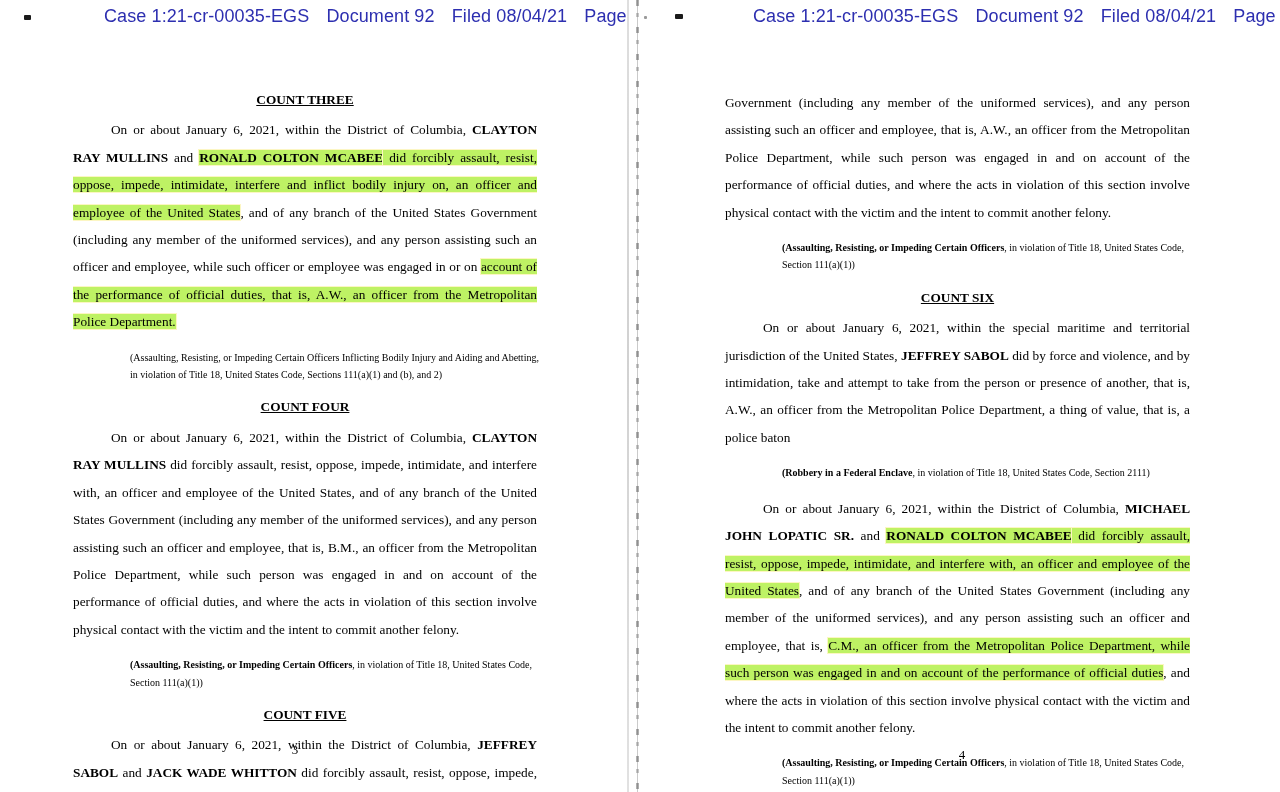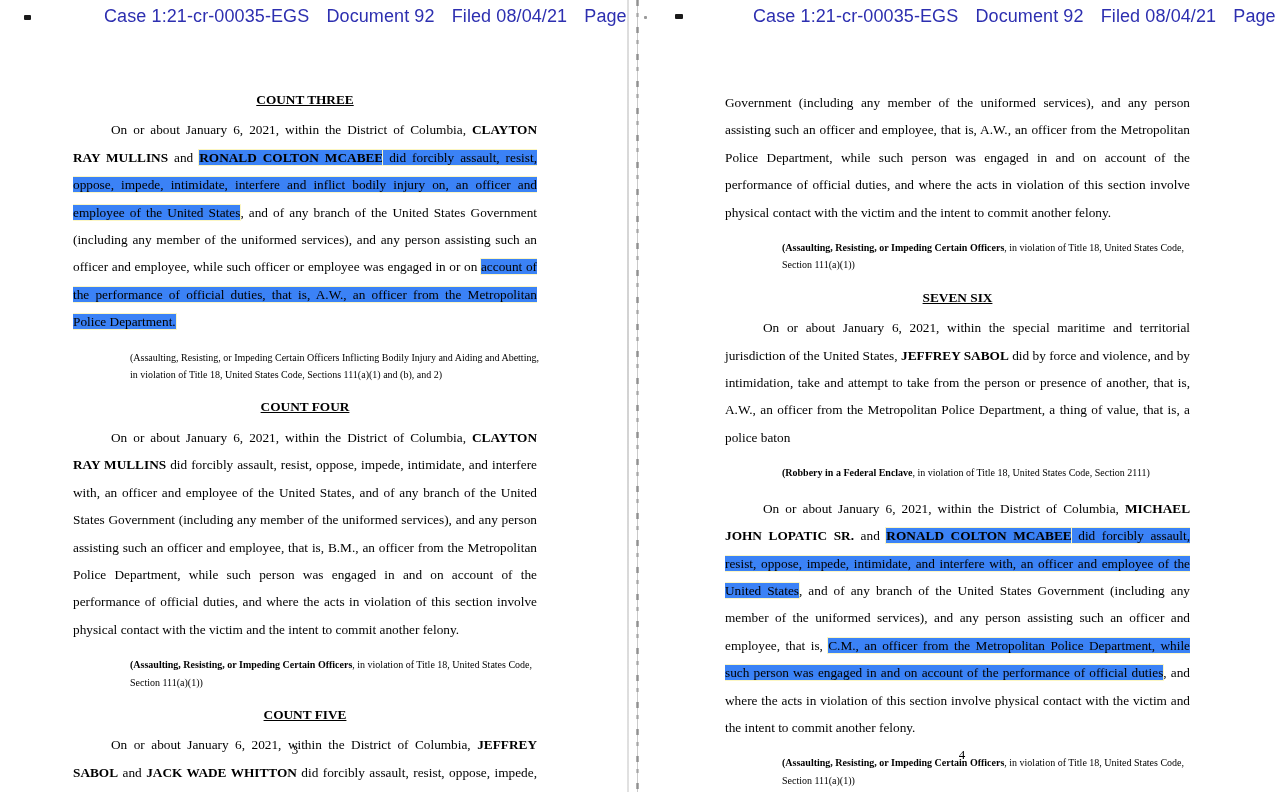--- a/index.html
+++ b/index.html
@@ -107,21 +107,21 @@
     padding-left: 60px;
     text-indent: 0;
     line-height: 17.4px;
     text-align: left;
     font-size: 10px;
   }
   .spacer-sm { height: 10px; }
 
   
   .hl {
-    background-color: #3b82f6;
+    background-color: #bef264;
     box-shadow: 0 0 0 1px #fcf6c3;
   }
 
   
   .folio {
     position: absolute;
     font-size: 13px;
     text-align: center;
     width: 100%;
   }
@@ -181,21 +181,21 @@
     <span>Document 92</span>
     <span>Filed 08/04/21</span>
     <span>Page 8 of 11</span>
   </div>
 
   <div class="col" id="col-right">
       <p class="body noindent"><span>Government (including any member of the uniformed services), and any person assisting such an officer and employee, that is, A.W., an officer from the Metropolitan Police Department, while such person was engaged in and on account of the performance of official duties, and where the acts in violation of this section involve physical contact with the victim and the intent to commit another felony.</span></p>
       <div class="spacer-sm"></div>
       <p class="statute"><span style="font-weight: bold;">(Assaulting, Resisting, or Impeding Certain Officers</span><span>, in violation of Title 18, United States Code, Section 111(a)(1))</span></p>
       <div class="spacer-sm"></div>
-      <div class="count-title"><u>SEVEN SIX</u></div>
+      <div class="count-title"><u>COUNT SIX</u></div>
       <p class="body"><span>On or about January 6, 2021, within the special maritime and territorial jurisdiction of the United States, </span><span style="font-weight: bold;">JEFFREY SABOL</span><span> did by force and violence, and by intimidation, take and attempt to take from the person or presence of another, that is, A.W., an officer from the Metropolitan Police Department, a thing of value, that is, a police baton</span></p>
       <div class="spacer-sm"></div>
       <p class="statute"><span style="font-weight: bold;">(Robbery in a Federal Enclave</span><span>, in violation of Title 18, United States Code, Section 2111)</span></p>
       <div class="spacer-sm"></div>
       <p class="body"><span>On or about January 6, 2021, within the District of Columbia, </span><span style="font-weight: bold;">MICHAEL JOHN LOPATIC SR.</span><span> and </span><span class="hl" style="font-weight: bold;">RONALD COLTON MCABEE</span><span class="hl"> did forcibly assault, resist, oppose, impede, intimidate, and interfere with, an officer and employee of the United States</span><span>, and of any branch of the United States Government (including any member of the uniformed services), and any person assisting such an officer and employee, that is, </span><span class="hl">C.M., an officer from the Metropolitan Police Department, while such person was engaged in and on account of the performance of official duties</span><span>, and where the acts in violation of this section involve physical contact with the victim and the intent to commit another felony.</span></p>
       <div class="spacer-sm"></div>
       <p class="statute"><span style="font-weight: bold;">(Assaulting, Resisting, or Impeding Certain Officers</span><span>, in violation of Title 18, United States Code, Section 111(a)(1))</span></p>
     </div>
 
   <div class="folio">4</div>

